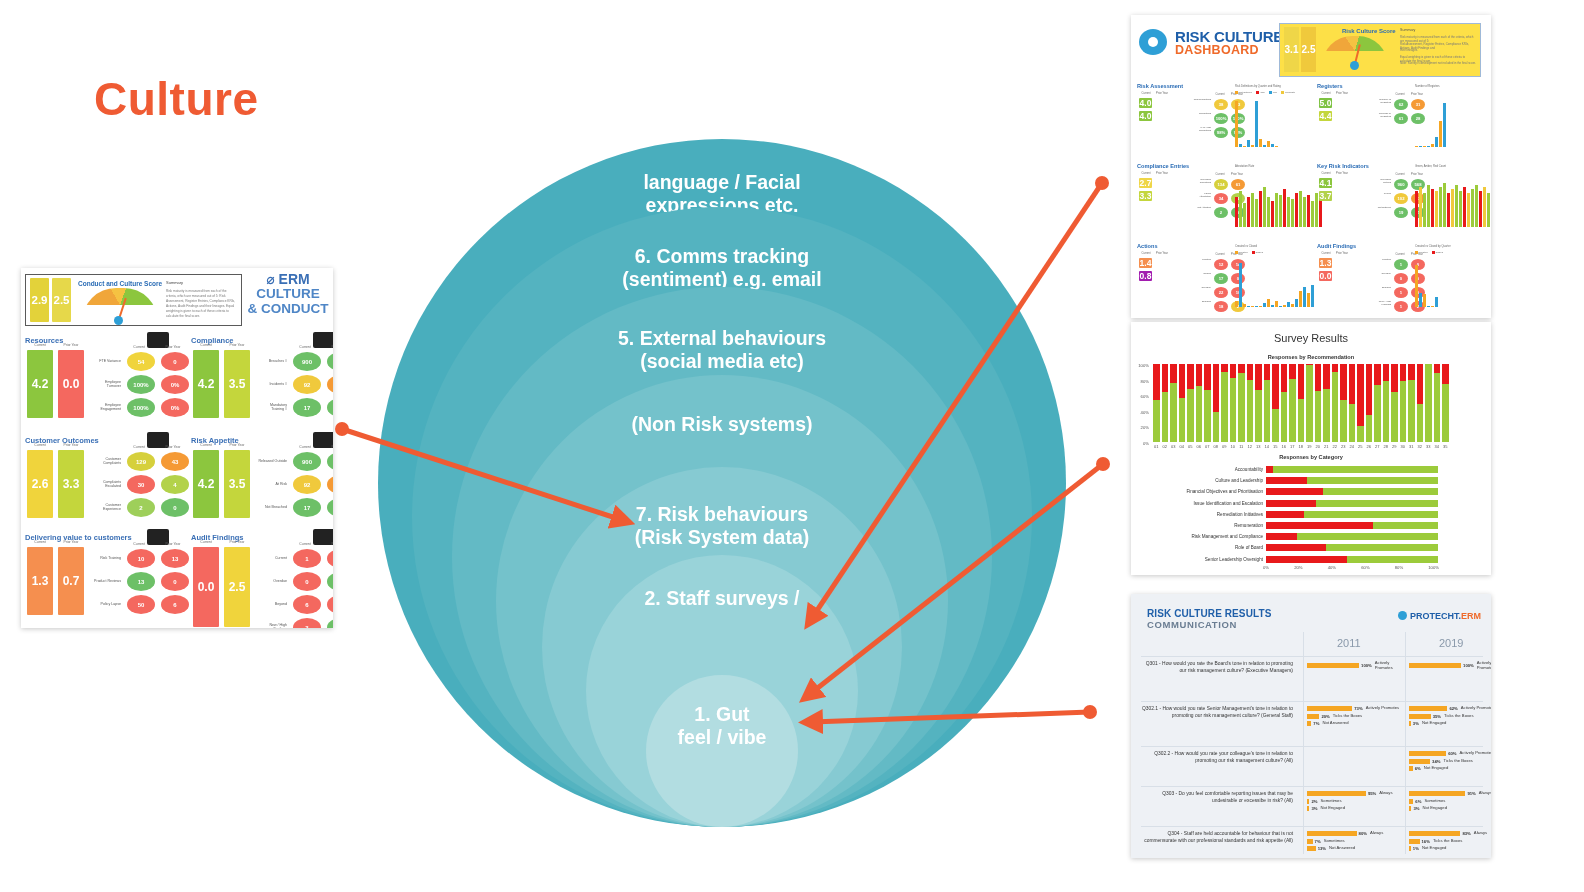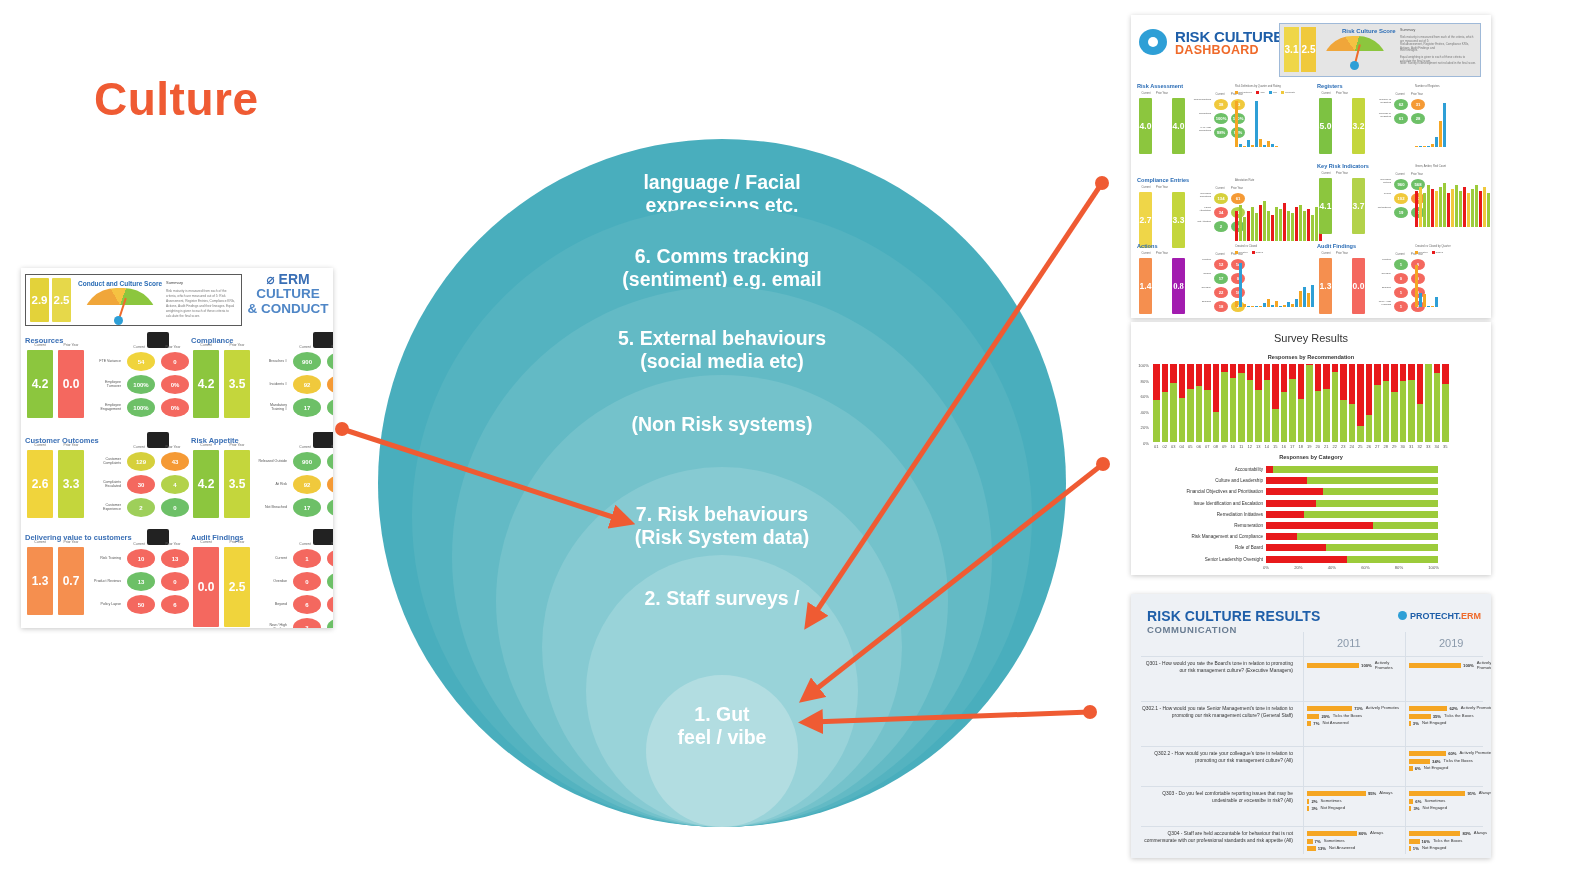--- a/index.html
+++ b/index.html
@@ -61,24 +61,24 @@
   .micro-ic{position:absolute;width:22px;height:16px;background:#222;border-radius:2px;}
 
   
   #rc-dash{left:1131px;top:15px;width:360px;height:303px;}
   #survey{left:1131px;top:322px;width:360px;height:253px;}
   #results{left:1131px;top:594px;width:360px;height:264px;}
 
   .rcd-title{position:absolute;left:44px;top:14px;line-height:1;}
   .rcd-title .t1{font-size:15px;font-weight:bold;color:#1f5fa9;letter-spacing:-.2px;}
   .rcd-title .t2{font-size:12.5px;font-weight:bold;color:#ef6a2a;letter-spacing:.3px;}
-  .rcd-score{position:absolute;left:148px;top:8px;width:200px;height:52px;border:1px solid #9fb9d8;background:#e5e5e5;}
+  .rcd-score{position:absolute;left:148px;top:8px;width:200px;height:52px;border:1px solid #9fb9d8;background:#fde047;}
   .rcd-cell{position:absolute;}
   .rcd-cell .ct{font-size:5.6px;font-weight:bold;color:#2a6cb5;}
-  .cell-bars{position:absolute;display:flex;gap:20px;}
+  .cell-bars{position:absolute;display:flex;gap:3px;flex-direction:column;}
   .cbar{width:13px;border-radius:1px;color:#fff;font-size:8.5px;font-weight:bold;
         display:flex;align-items:center;justify-content:center;}
   .cpills{position:absolute;display:flex;flex-direction:column;gap:3px;}
   .cpill-row{display:flex;gap:3px;}
   .cpill{width:14px;height:11px;border-radius:50%;color:#fff;font-size:4.2px;font-weight:bold;
          display:flex;align-items:center;justify-content:center;}
   .mini-bars{position:absolute;display:flex;align-items:flex-end;gap:1px;}
   .mb{width:3px;}
 
   .sv-title{position:absolute;width:100%;text-align:center;top:10px;font-size:11px;color:#333;}
@@ -92,21 +92,21 @@
   .ylab{position:absolute;font-size:4.2px;color:#555;text-align:right;}
 
   .cat-row{display:flex;align-items:center;height:9px;margin-bottom:2.2px;}
   .cat-name{width:128px;text-align:right;font-size:4.6px;color:#333;padding-right:3px;}
   .cat-bar{height:7px;display:flex;}
   .cat-bar .red{background:#e8191b;height:100%;}
   .cat-bar .grn{background:#9ccb3b;height:100%;}
   .cat-axis{position:absolute;display:flex;font-size:4.2px;color:#555;}
 
   .rr-head{position:absolute;left:16px;top:14px;}
-  .rr-head .h1{font-size:14px;font-weight:bold;color:#1f5fa9;letter-spacing:.1px;}
+  .rr-head .h1{font-size:10px;font-weight:bold;color:#1f5fa9;letter-spacing:.1px;}
   .rr-head .h2{font-size:9.5px;font-weight:bold;color:#6a7d92;letter-spacing:.6px;}
   .rr-logo{position:absolute;right:10px;top:17px;font-size:9px;font-weight:bold;color:#1f5fa9;}
   .rr-logo .erm{color:#ef6a2a;}
   .yr{position:absolute;font-size:11px;color:#8a99aa;}
   .qrow{position:absolute;left:10px;width:342px;border-top:1px solid #d8dfe7;}
   .qtxt{position:absolute;left:0;width:152px;text-align:right;font-size:4.9px;color:#333;line-height:1.35;}
   .obar-grp{position:absolute;}
   .obar-line{display:flex;align-items:center;margin-bottom:2.5px;}
   .obar{height:5px;background:#f5a623;}
   .obar-pct{font-size:4.2px;font-weight:bold;color:#333;margin-left:2px;}
@@ -443,21 +443,21 @@
           <div class="mb" style="height: 3px; background: rgb(46, 159, 214);"></div>
           <div class="mb" style="height: 1px; background: rgb(245, 166, 35);"></div>
         </div>
       </div>
       <div class="rcd-cell" style="left: 186px; top: 68px; width: 174px; height: 76px;">
         <div class="ct">Registers</div>
         <div style="position: absolute; left: 2px; top: 9px; font-size: 2.7px; color: rgb(102, 102, 102); width: 14px; text-align: center;">Current</div>
         <div style="position: absolute; left: 18px; top: 9px; font-size: 2.7px; color: rgb(102, 102, 102); width: 14px; text-align: center;">Prior Year</div>
         <div class="cell-bars" style="left: 2px; top: 15px; height: 56px;">
           <div class="cbar" style="background: rgb(125, 194, 66);">5.0</div>
-          <div class="cbar" style="background: rgb(196, 214, 60);">3.2</div>
+          <div class="cbar" style="background: rgb(196, 214, 60);">4.4</div>
         </div>
         <div class="cpills" style="left: 56px; top: 16px;">
           <div style="position: absolute; left: 20px; top: -6px; font-size: 2.7px; color: rgb(102, 102, 102); width: 14px; text-align: center;">Current</div>
           <div style="position: absolute; left: 37px; top: -6px; font-size: 2.7px; color: rgb(102, 102, 102); width: 14px; text-align: center;">Prior Year</div>
           <div class="cpill-row">
             <div style="width: 18px; font-size: 2.5px; color: rgb(85, 85, 85); text-align: right; line-height: 1.05;">Number of Registers</div>
             <div class="cpill" style="background: rgb(109, 192, 103);">62</div>
             <div class="cpill" style="background: rgb(245, 154, 53);">31</div>
           </div>
           <div class="cpill-row">
@@ -471,21 +471,21 @@
           <div class="mb" style="height: 1px; background: rgb(245, 166, 35);"></div>
           <div class="mb" style="height: 1px; background: rgb(46, 159, 214);"></div>
           <div class="mb" style="height: 1px; background: rgb(245, 166, 35);"></div>
           <div class="mb" style="height: 1px; background: rgb(46, 159, 214);"></div>
           <div class="mb" style="height: 3px; background: rgb(245, 166, 35);"></div>
           <div class="mb" style="height: 10px; background: rgb(46, 159, 214);"></div>
           <div class="mb" style="height: 26px; background: rgb(245, 166, 35);"></div>
           <div class="mb" style="height: 44px; background: rgb(46, 159, 214);"></div>
         </div>
       </div>
-      <div class="rcd-cell" style="left: 6px; top: 162px; width: 174px; height: 76px;">
+      <div class="rcd-cell" style="left: 6px; top: 148px; width: 174px; height: 76px;">
         <div class="ct">Compliance Entries</div>
         <div style="position: absolute; left: 2px; top: 9px; font-size: 2.7px; color: rgb(102, 102, 102); width: 14px; text-align: center;">Current</div>
         <div style="position: absolute; left: 18px; top: 9px; font-size: 2.7px; color: rgb(102, 102, 102); width: 14px; text-align: center;">Prior Year</div>
         <div class="cell-bars" style="left: 2px; top: 15px; height: 56px;">
           <div class="cbar" style="background: rgb(239, 214, 72);">2.7</div>
           <div class="cbar" style="background: rgb(196, 214, 60);">3.3</div>
         </div>
         <div class="cpills" style="left: 56px; top: 16px;">
           <div style="position: absolute; left: 20px; top: -6px; font-size: 2.7px; color: rgb(102, 102, 102); width: 14px; text-align: center;">Current</div>
           <div style="position: absolute; left: 37px; top: -6px; font-size: 2.7px; color: rgb(102, 102, 102); width: 14px; text-align: center;">Prior Year</div>
@@ -580,21 +580,21 @@
           <div class="mb" style="height: 40px; background: rgb(240, 201, 60);"></div>
           <div class="mb" style="height: 34px; background: rgb(156, 203, 59);"></div>
         </div>
       </div>
       <div class="rcd-cell" style="left: 6px; top: 228px; width: 174px; height: 76px;">
         <div class="ct">Actions</div>
         <div style="position: absolute; left: 2px; top: 9px; font-size: 2.7px; color: rgb(102, 102, 102); width: 14px; text-align: center;">Current</div>
         <div style="position: absolute; left: 18px; top: 9px; font-size: 2.7px; color: rgb(102, 102, 102); width: 14px; text-align: center;">Prior Year</div>
         <div class="cell-bars" style="left: 2px; top: 15px; height: 56px;">
           <div class="cbar" style="background: rgb(245, 143, 79);">1.4</div>
-          <div class="cbar" style="background: #a21caf; font-family: Liberation Serif, serif;">0.8</div>
+          <div class="cbar" style="background: #a21caf;">0.8</div>
         </div>
         <div class="cpills" style="left: 56px; top: 16px;">
           <div style="position: absolute; left: 20px; top: -6px; font-size: 2.7px; color: rgb(102, 102, 102); width: 14px; text-align: center;">Current</div>
           <div style="position: absolute; left: 37px; top: -6px; font-size: 2.7px; color: rgb(102, 102, 102); width: 14px; text-align: center;">Prior Year</div>
           <div class="cpill-row">
             <div style="width: 18px; font-size: 2.5px; color: rgb(85, 85, 85); text-align: right; line-height: 1.05;">Created</div>
             <div class="cpill" style="background: rgb(244, 104, 95);">12</div>
             <div class="cpill" style="background: rgb(244, 104, 95);">14</div>
           </div>
           <div class="cpill-row">

